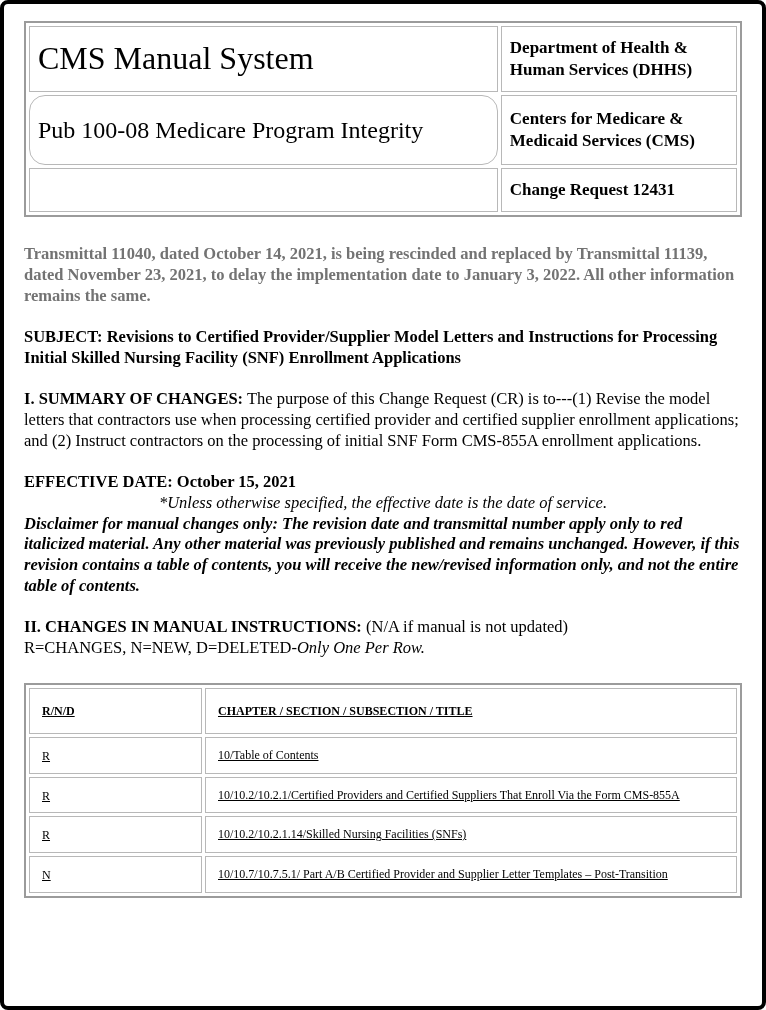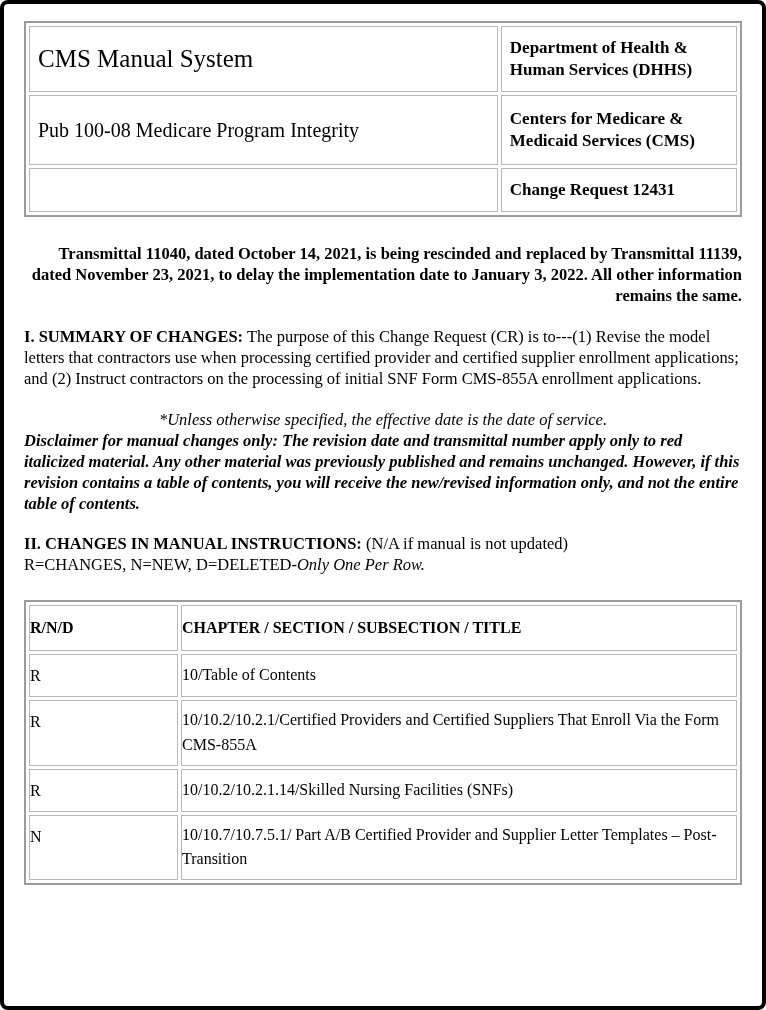--- a/index.html
+++ b/index.html
@@ -30,64 +30,65 @@
   table.grid td, table.grid th {
     border: 1px solid #b8b8b8;
     background: #ffffff;
     vertical-align: middle;
     padding: 3px 8px;
     text-align: left;
   }
   .hdr-col-left  { width: 66.5%; }
   .hdr-col-right { width: 33.5%; }
   .title-big {
-    font-size: 25px;
+    font-size: 32px;
     line-height: 1.1;
     padding: 6px 8px;
   }
   .title-mid {
-    font-size: 20px;
+    font-size: 24px;
     line-height: 1.1;
     padding: 8px 8px;
+    border-radius: 16px;
   }
   .hdr-bold {
     font-weight: bold;
     font-size: 17px;
     line-height: 1.3;
   }
   .hdr-row1 td { height: 58px; }
   .hdr-row2 td { height: 62px; }
   .hdr-row3 td { height: 36px; }
   .hdr-row4 td { height: 36px; }
   
   .body-text {
     font-size: 16.5px;
     line-height: 1.27;
     color: #000000;
   }
   p.sec { margin: 0 0 20px 0; }
   p.sec-tight { margin: 0; }
   .red-bold {
-    color: #000000;
+    color: #737373;
     font-weight: bold;
-    text-align: right;
   }
   .bold { font-weight: bold; }
   .italic { font-style: italic; text-align: center; }
   .bold-italic { font-weight: bold; font-style: italic; }
   .mt-header { margin-top: 27px; }
   
   table.changes {
     margin-top: 24px;
   }
   table.changes td, table.changes th {
     vertical-align: middle;
-    padding: 7px 0;
-    font-size: 16px;
+    padding: 7px 12px;
+    font-size: 12px;
     line-height: 1.55;
+    text-decoration: underline;
   }
   table.changes th {
     font-weight: bold;
     height: 30px;
   }
   .chg-col1 { width: 147px; }
   table.changes td.rnd { vertical-align: top; padding-top: 9px; }
 </style>
 </head>
 <body>
@@ -108,23 +109,25 @@
       <td></td>
       <td class="hdr-bold">Change Request 12431</td>
     </tr>
   </tbody>
     </table>
 
   <div class="body-text mt-header">
 
     <p class="sec red-bold">Transmittal 11040, dated October 14, 2021, is being rescinded and replaced by Transmittal 11139, dated November 23, 2021, to delay the implementation date to January 3, 2022. All other information remains the same.</p>
 
+    <p class="sec bold">SUBJECT: Revisions to Certified Provider/Supplier Model Letters and Instructions for Processing Initial Skilled Nursing Facility (SNF) Enrollment Applications</p>
 
     <p class="sec"><span class="bold">I. SUMMARY OF CHANGES:</span><span> The purpose of this Change Request (CR) is to---(1) Revise the model letters that contractors use when processing certified provider and certified supplier enrollment applications; and (2) Instruct contractors on the processing of initial SNF Form CMS-855A enrollment applications.</span></p>
 
+    <p class="sec-tight bold">EFFECTIVE DATE: October 15, 2021</p>
     <p class="sec-tight italic">*Unless otherwise specified, the effective date is the date of service.</p>
 
     <p class="sec bold-italic">Disclaimer for manual changes only: The revision date and transmittal number apply only to red italicized material. Any other material was previously published and remains unchanged. However, if this revision contains a table of contents, you will receive the new/revised information only, and not the entire table of contents.</p>
 
     <p class="sec-tight"><span class="bold">II. CHANGES IN MANUAL INSTRUCTIONS:</span><span> (N/A if manual is not updated)</span></p>
     <p class="sec-tight"><span>R=CHANGES, N=NEW, D=DELETED-</span><span class="italic">Only One Per Row.</span></p>
 
     <table class="grid changes">
       <tbody>
           <tr>

